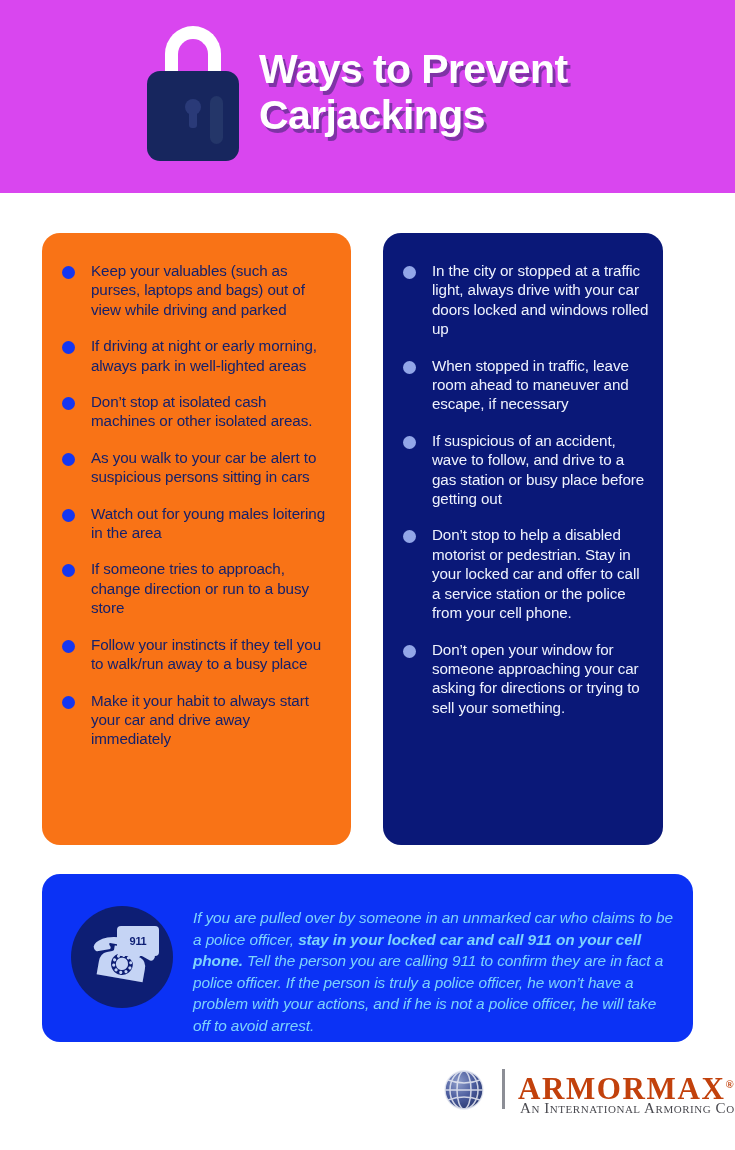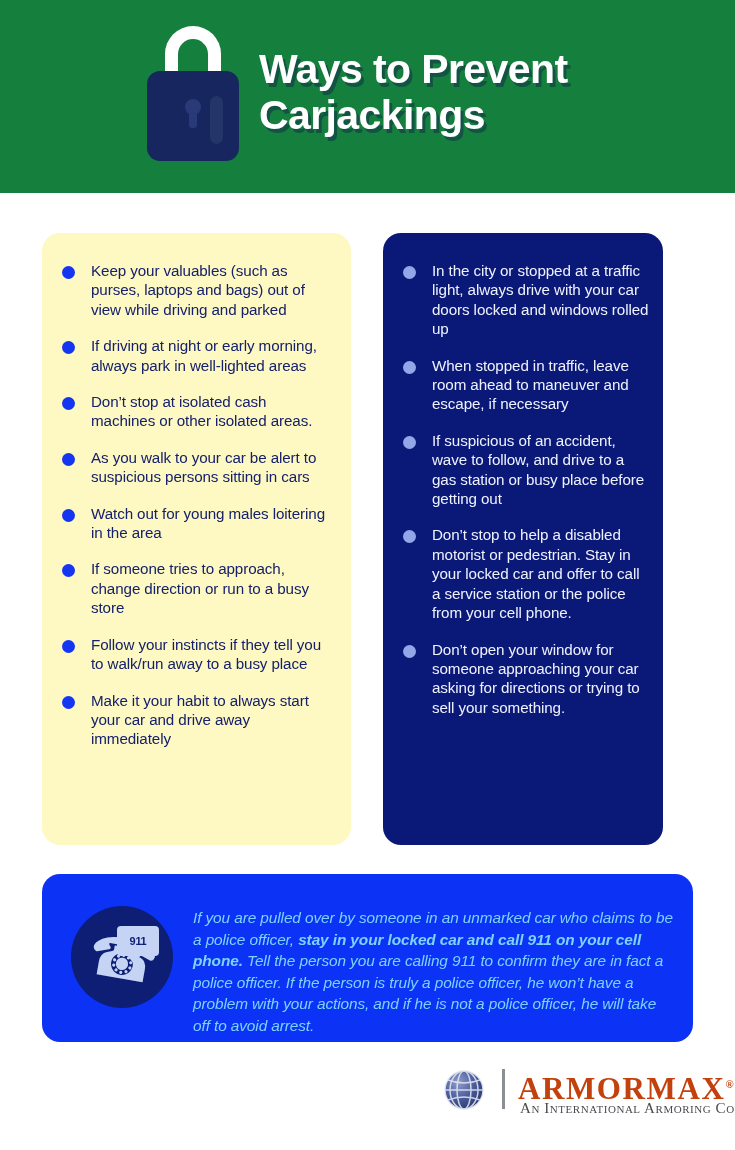--- a/index.html
+++ b/index.html
@@ -16,21 +16,21 @@
     overflow: hidden;
   }
 
   
   .header {
     position: absolute;
     left: 0;
     top: 0;
     width: 735px;
     height: 193px;
-    background: #15803d;
+    background: #d946ef;
     box-sizing: border-box;
   }
   .lock-icon {
     position: absolute;
     left: 147px;
     top: 26px;
     width: 92px;
     height: 135px;
   }
   .lock-shackle {
@@ -97,21 +97,21 @@
   .card {
     position: absolute;
     border-radius: 18px;
     box-sizing: border-box;
   }
   .card-light {
     left: 42px;
     top: 233px;
     width: 309px;
     height: 612px;
-    background: #fef9c3;
+    background: #f97316;
     padding: 28px 18px 20px 20px;
   }
   .card-dark {
     left: 383px;
     top: 233px;
     width: 280px;
     height: 612px;
     background: #0a1878;
     padding: 28px 14px 20px 20px;
   }

